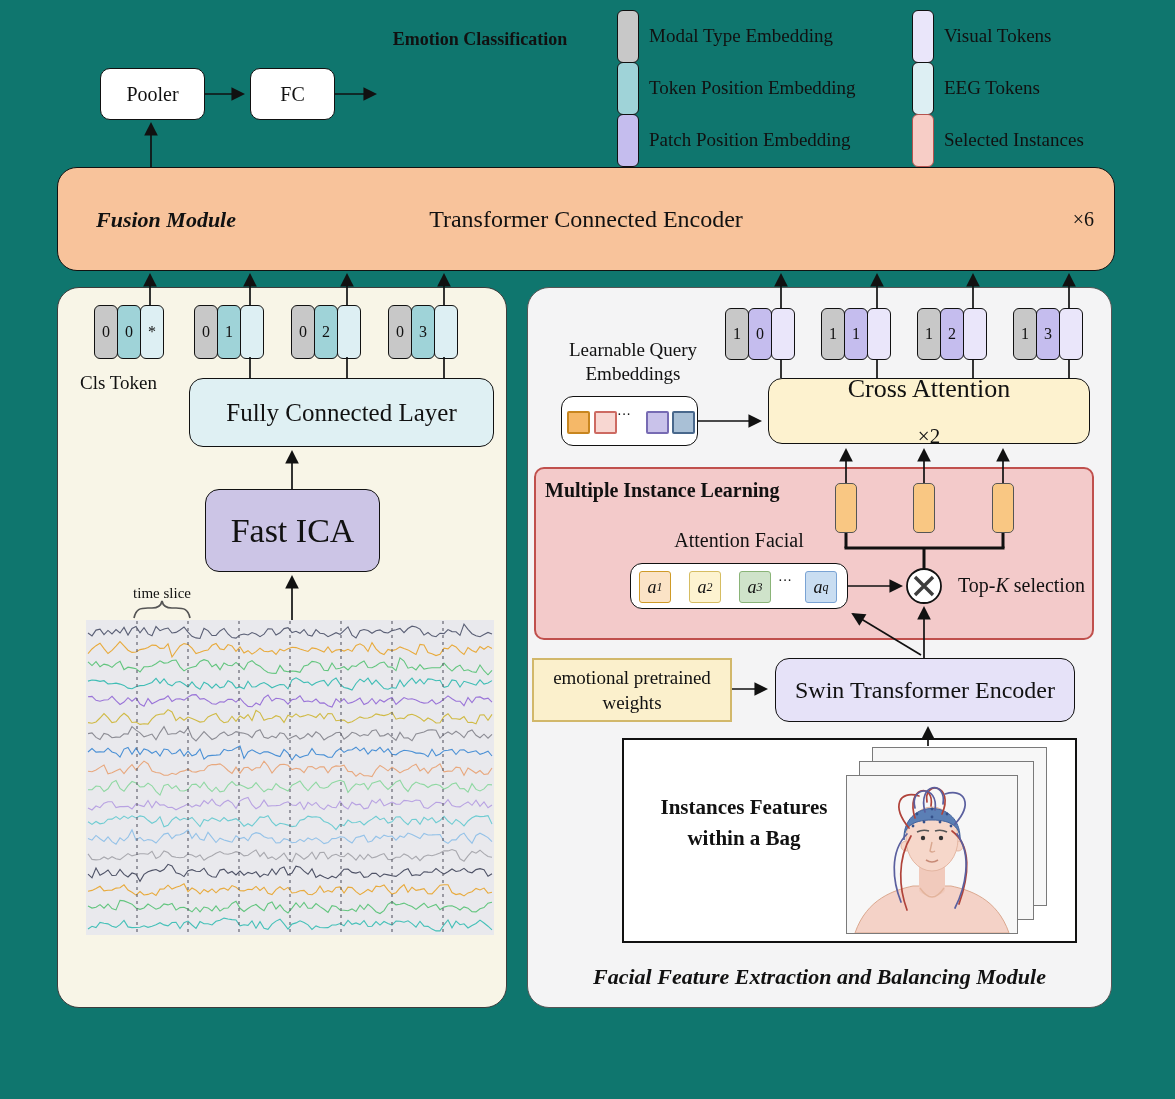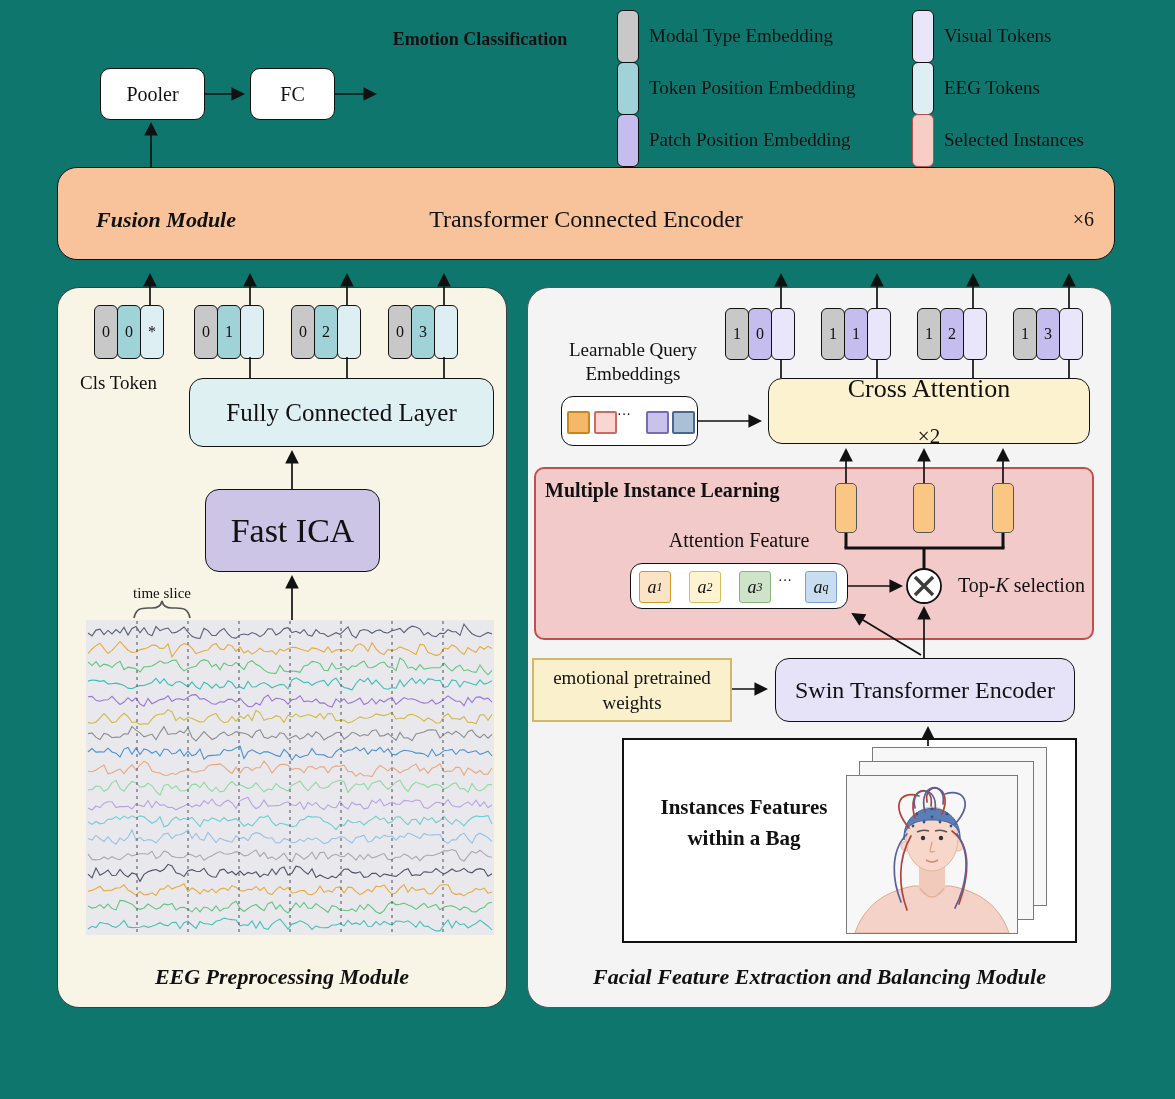--- a/index.html
+++ b/index.html
@@ -38,33 +38,32 @@
     <div class="abs legend-label" style="left:649px;top:75px;">Token Position Embedding</div>
     <div class="abs legend-label" style="left:649px;top:127px;">Patch Position Embedding</div>
     <div class="abs swatch" style="left: 912px; top: 10px; width: 22px; height: 53px; background: rgb(234, 230, 250);"></div>
     <div class="abs swatch" style="left: 912px; top: 62px; width: 22px; height: 53px; background: rgb(221, 239, 243);"></div>
     <div class="abs swatch" style="left: 912px; top: 114px; width: 22px; height: 53px; background: rgb(247, 205, 198); border-color: rgb(181, 83, 78);"></div>
     <div class="abs legend-label" style="left:944px;top:23px;">Visual Tokens</div>
     <div class="abs legend-label" style="left:944px;top:75px;">EEG Tokens</div>
     <div class="abs legend-label" style="left:944px;top:127px;">Selected Instances</div>
   </div>
 
-  <div class="abs" style="left: 57px; top: 167px; width: 1058px; height: 93px; border: 1.8px solid rgb(17, 17, 17); border-radius: 20px; background: rgb(248, 195, 155);">
+  <div class="abs" style="left: 57px; top: 167px; width: 1058px; height: 104px; border: 1.8px solid rgb(17, 17, 17); border-radius: 20px; background: rgb(248, 195, 155);">
     <div class="abs bold-italic" style="left:38px;top:0;height:103px;display:flex;align-items:center;font-size:22px;">Fusion Module</div>
     <div class="abs ctr" style="left:0;top:0;width:100%;height:103px;font-size:24px;">Transformer Connected Encoder</div>
     <div class="abs" style="right:20px;top:0;height:103px;display:flex;align-items:center;font-size:20px;">×6</div>
   </div>
 
   <div class="abs panel" style="left: 57px; top: 287px; width: 450px; height: 721px; background: rgb(248, 245, 231);"></div>
   <div class="abs" style="left:80px;top:372px;width:100px;font-size:19px;">Cls Token</div>
   <div class="abs ctr" style="left: 189px; top: 378px; width: 305px; height: 69px; border: 1.8px solid rgb(17, 17, 17); border-radius: 14px; font-size: 25px; background: rgb(223, 240, 243);">Fully Connected Layer</div>
   <div class="abs ctr" style="left: 205px; top: 489px; width: 175px; height: 83px; border: 1.8px solid rgb(17, 17, 17); border-radius: 14px; font-size: 34px; background: rgb(204, 197, 230);">Fast ICA</div>
   <div class="abs ctr" style="left:112px;top:584px;width:100px;height:18px;font-size:15px;">time slice</div>
   <div class="abs" style="left: 86px; top: 620px; width: 408px; height: 315px; background: rgb(233, 233, 237);"></div>
-  <div class="abs ctr bold-italic" style="left:57px;top:962px;width:450px;height:30px;font-size:22px;">EEG Preprocessing Module</div>
 
   <div class="abs panel" style="left: 527px; top: 287px; width: 585px; height: 721px; border-color: rgb(85, 85, 85); background: rgb(244, 244, 245);"></div>
   <div class="abs ctr" style="left:543px;top:338px;width:180px;height:24px;font-size:19px;">Learnable Query</div>
   <div class="abs ctr" style="left:543px;top:362px;width:180px;height:24px;font-size:19px;">Embeddings</div>
   <div class="abs" style="left:561px;top:396px;width:137px;height:50px;background:#fff;border:1.8px solid #111;border-radius:12px;">
     <div class="qsq" style="left: 5px; top: 14px; background: rgb(245, 184, 104); border-color: rgb(200, 134, 31);"></div>
     <div class="qsq" style="left: 32px; top: 14px; background: rgb(248, 215, 210); border-color: rgb(205, 106, 98);"></div>
     <div class="abs" style="left:55px;top:10px;width:18px;font-size:14px;">···</div>
     <div class="qsq" style="left: 84px; top: 14px; background: rgb(201, 194, 234); border-color: rgb(119, 107, 179);"></div>
     <div class="qsq" style="left: 110px; top: 14px; background: rgb(169, 192, 214); border-color: rgb(73, 104, 140);"></div>
@@ -73,21 +72,21 @@
   <div class="abs ctr" style="left: 768px; top: 378px; width: 322px; height: 66px; border: 1.8px solid rgb(17, 17, 17); border-radius: 14px; gap: 20px; background: rgb(253, 242, 207); flex-direction: column;">
     <span style="font-size:26px;">Cross Attention</span>
     <span style="font-size:21px;">×2</span>
   </div>
 
   <div class="abs" style="left: 534px; top: 467px; width: 560px; height: 173px; border: 2px solid rgb(192, 80, 77); border-radius: 10px; background: rgb(243, 202, 202);"></div>
   <div class="abs" style="left:545px;top:479px;width:280px;font-weight:bold;font-size:20px;">Multiple Instance Learning</div>
   <div class="abs" style="left: 835px; top: 483px; width: 22px; height: 50px; border: 1.5px solid rgb(85, 85, 85); border-radius: 5px; background: rgb(249, 199, 131);"></div>
   <div class="abs" style="left: 913px; top: 483px; width: 22px; height: 50px; border: 1.5px solid rgb(85, 85, 85); border-radius: 5px; background: rgb(249, 199, 131);"></div>
   <div class="abs" style="left: 992px; top: 483px; width: 22px; height: 50px; border: 1.5px solid rgb(85, 85, 85); border-radius: 5px; background: rgb(249, 199, 131);"></div>
-  <div class="abs ctr" style="left:630px;top:528px;width:218px;height:24px;font-size:20px;">Attention Feature</div>
+  <div class="abs ctr" style="left:630px;top:528px;width:218px;height:24px;font-size:20px;">Attention Facial</div>
   <div class="abs" style="left:630px;top:563px;width:218px;height:46px;background:#fff;border:1.8px solid #111;border-radius:12px;">
     <div class="chip" style="left: 8px; top: 7px; background: rgb(251, 227, 198); border-color: rgb(207, 155, 40);">
         <span>a</span>
         <sub style="font-size:12px;">1</sub>
       </div>
     <div class="chip" style="left: 58px; top: 7px; background: rgb(253, 243, 208); border-color: rgb(214, 189, 98);">
         <span>a</span>
         <sub style="font-size:12px;">2</sub>
       </div>
     <div class="chip" style="left: 108px; top: 7px; background: rgb(207, 227, 202); border-color: rgb(138, 180, 120);">

